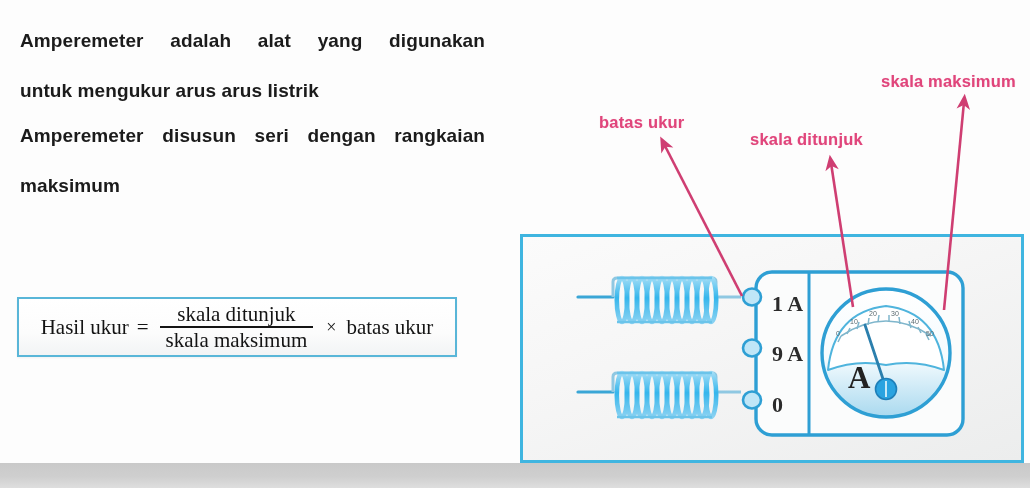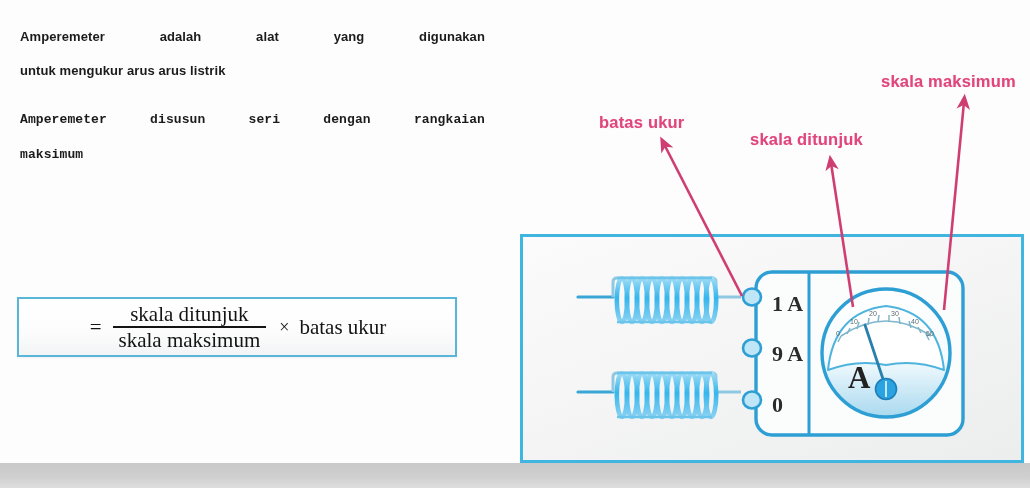--- a/index.html
+++ b/index.html
@@ -35,39 +35,38 @@
   
   .text-block {
     position: absolute;
     left: 20px;
     top: 28px;
     width: 465px;
   }
   .para {
     color: #1b1b1b;
     font-weight: bold;
-    font-size: 13px;
+    font-size: 19px;
     line-height: 1.32;
     letter-spacing: 0.1px;
   }
   .para.justified {
     text-align: justify;
   }
   .para.justified > span.jline {
     display: block;
     text-align: justify;
   }
   .para.justified > span.jline::after {
     content: "";
     display: inline-block;
     width: 100%;
   }
   .para2 {
-    margin-top: 32px;
-    font-family: Liberation Mono, monospace;
+    margin-top: 20px;
   }
 
   
   .formula-box {
     position: absolute;
     left: 17px;
     top: 297px;
     width: 440px;
     height: 60px;
     border: 2px solid #59b6d8;
@@ -180,20 +179,21 @@
       <span>untuk mengukur arus arus listrik</span>
     </div>
     <div class="para para2 justified">
       <span class="jline">Amperemeter disusun seri dengan rangkaian</span>
       <span>maksimum</span>
     </div>
   </div>
 
   <div class="formula-box">
     <div class="formula">
+      <span class="lhs">Hasil ukur</span>
       <span class="eq">=</span>
       <span class="frac">
         <span class="num">skala ditunjuk</span>
         <span class="bar"></span>
         <span class="den">skala maksimum</span>
       </span>
       <span class="times">×</span>
       <span class="rhs">batas ukur</span>
     </div>
   </div>

